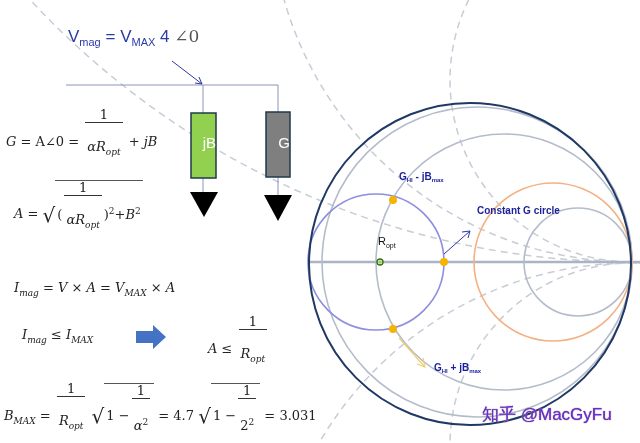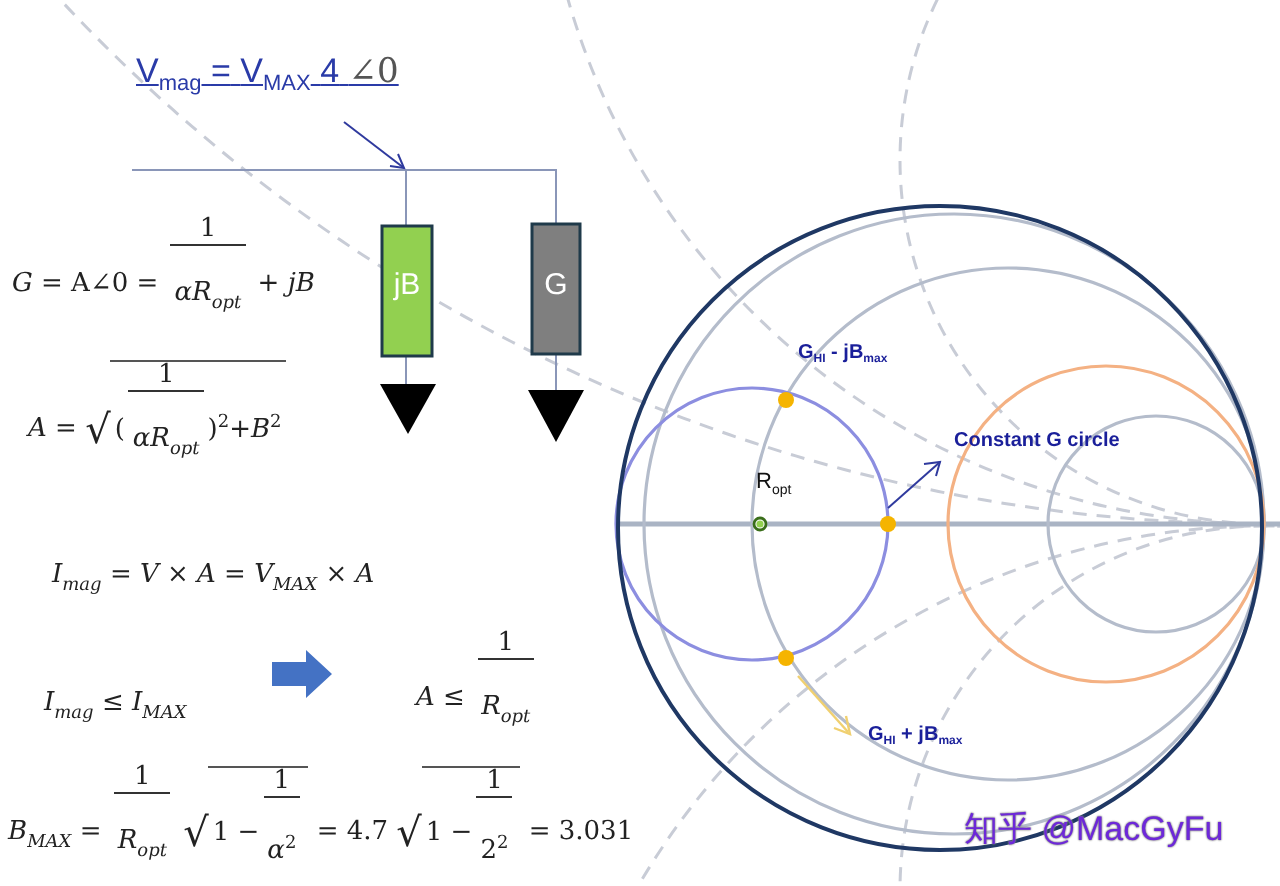--- a/index.html
+++ b/index.html
@@ -9,25 +9,25 @@
     svg.canvas { position: absolute; left: 0; top: 0; }
     .math { font-family: "DejaVu Serif", serif; font-style: italic; color: #222; font-size: 13px; white-space: nowrap; }
     .up { font-style: normal; }
     .sub { font-size: 9px; vertical-align: -4px; }
     .sup { font-size: 9px; vertical-align: 5px; font-style: normal; }
     .frac { display: inline-flex; flex-direction: column; align-items: center; vertical-align: middle; margin: 0 2px; }
     .frac .num { font-style: normal; padding: 0 2px; line-height: 14px; }
     .frac .den { border-top: 1px solid #333; padding: 16px 2px; line-height: 15px; }
     .sqrt { display: inline-block; border-top: 1px solid #555; padding: 0 2px; vertical-align: middle; }
     .rad { font-style: normal; font-size: 20px; vertical-align: middle; }
-    .vmag { font-family: "Liberation Sans", sans-serif; color: #2a3ba8; font-size: 17px; text-decoration: underline; }
+    .vmag { font-family: "Liberation Sans", sans-serif; color: #2a3ba8; font-size: 17px; }
     .vmag .s { font-size: 11px; vertical-align: -4px; }
     .lbl-blue { font-family: "Liberation Sans", sans-serif; color: #1a1f9a; font-weight: bold; font-size: 10px; }
     .lbl-blue .s { font-size: 6px; vertical-align: -2px; }
-    .comp-label { font-family: "Liberation Sans", sans-serif; color: #ffffff; font-size: 15px; text-align: center; }
+    .comp-label { font-family: "Liberation Sans", sans-serif; color: #ffffff; font-size: 15px; text-align: right; }
     .watermark { font-family: "Liberation Sans", sans-serif; color: #6d28d9; font-size: 17px;
                  text-shadow: 0 0 1px #888, 0 0 1px #888; }
   </style>
 </head>
 <body>
 
 <svg class="canvas" width="640" height="443">
 
   <g fill="none" stroke="#c8ccd6" stroke-width="1.5" stroke-dasharray="7,5">
     <circle cx="632" cy="-100" r="362"></circle>
@@ -109,27 +109,27 @@
 </div>
 
 <div class="abs math" style="left:14px; top:180px;">
   <span>A =</span>
   <span class="rad">√</span><span class="sqrt"><span class="up">(</span><span class="frac">
         <span class="num">1</span>
         <span class="den"><span>αR</span><span class="sub">opt</span></span>
       </span><span class="up">)</span><span class="sup">2</span><span>+B</span><span class="sup">2</span></span>
 </div>
 
-<div class="abs math" style="left:26px; top:280px;">
+<div class="abs math" style="left:14px; top:280px;">
   <span>I</span><span class="sub">mag</span>
   <span>= V × A = V</span><span class="sub">MAX</span>
   <span>× A</span>
 </div>
 
-<div class="abs math" style="left:22px; top:344px;">
+<div class="abs math" style="left:22px; top:327px;">
   <span>I</span><span class="sub">mag</span>
   <span>≤ I</span><span class="sub">MAX</span>
 </div>
 
 <div class="abs math" style="left:208px; top:315px;">
   <span>A ≤</span>
   <span class="frac">
       <span class="num">1</span>
       <span class="den"><span>R</span><span class="sub">opt</span></span>
     </span>
@@ -153,18 +153,18 @@
       </span></span>
   <span class="up">= 3.031</span>
 </div>
 
 <div class="abs lbl-blue" style="left:399px; top:171px;">
   <span>G</span><span class="s">HI</span><span> - jB</span><span class="s">max</span>
 </div>
 <div class="abs lbl-blue" style="left:434px; top:362px;">
   <span>G</span><span class="s">HI</span><span> + jB</span><span class="s">max</span>
 </div>
-<div class="abs lbl-blue" style="left:477px; top:215px;">Constant G circle</div>
+<div class="abs lbl-blue" style="left:477px; top:205px;">Constant G circle</div>
 <div class="abs" style="left:378px; top:235px; font-family:'Liberation Sans',sans-serif; font-size:11px; color:#111;">
   <span>R</span><span style="font-size:7px;vertical-align:-3px;">opt</span>
 </div>
 
 <div class="abs watermark" style="left:482px; top:403px;">知乎 @MacGyFu</div>
 
 </body></html>

